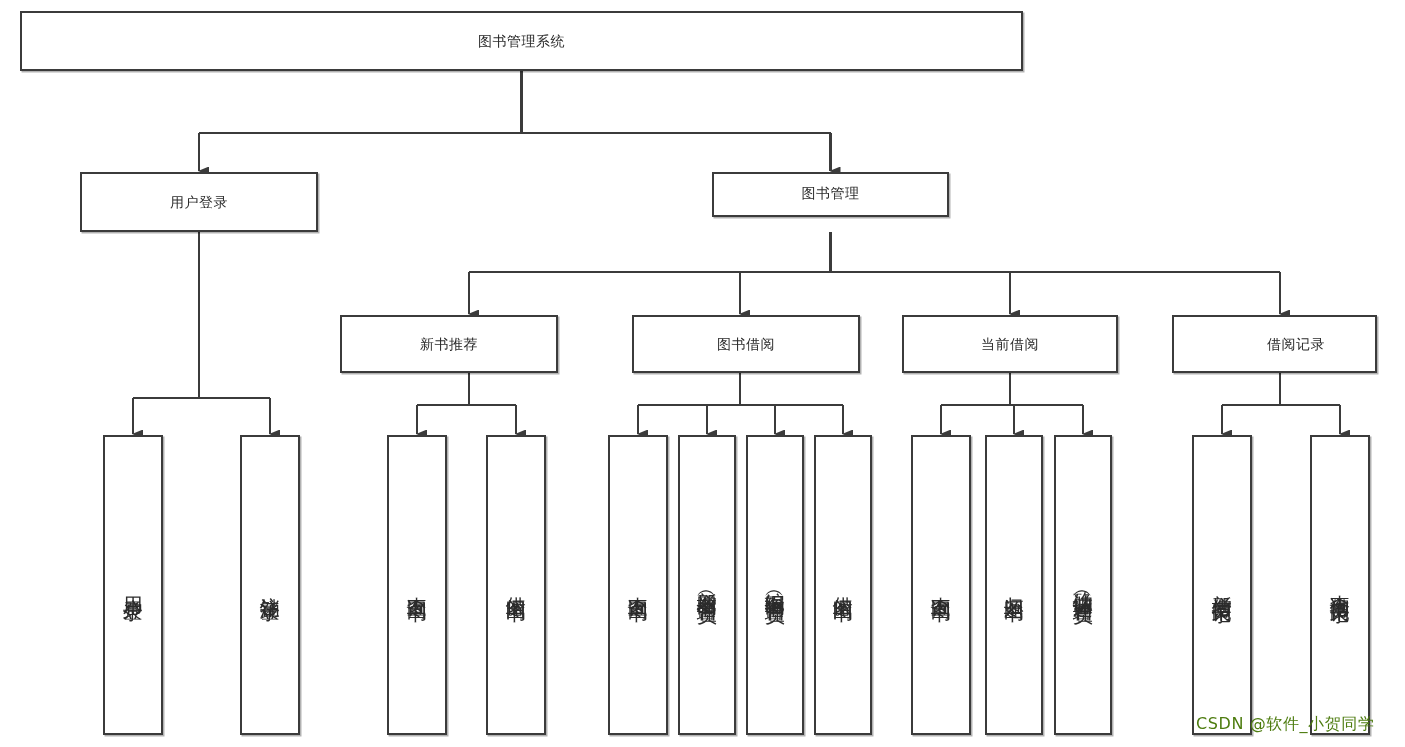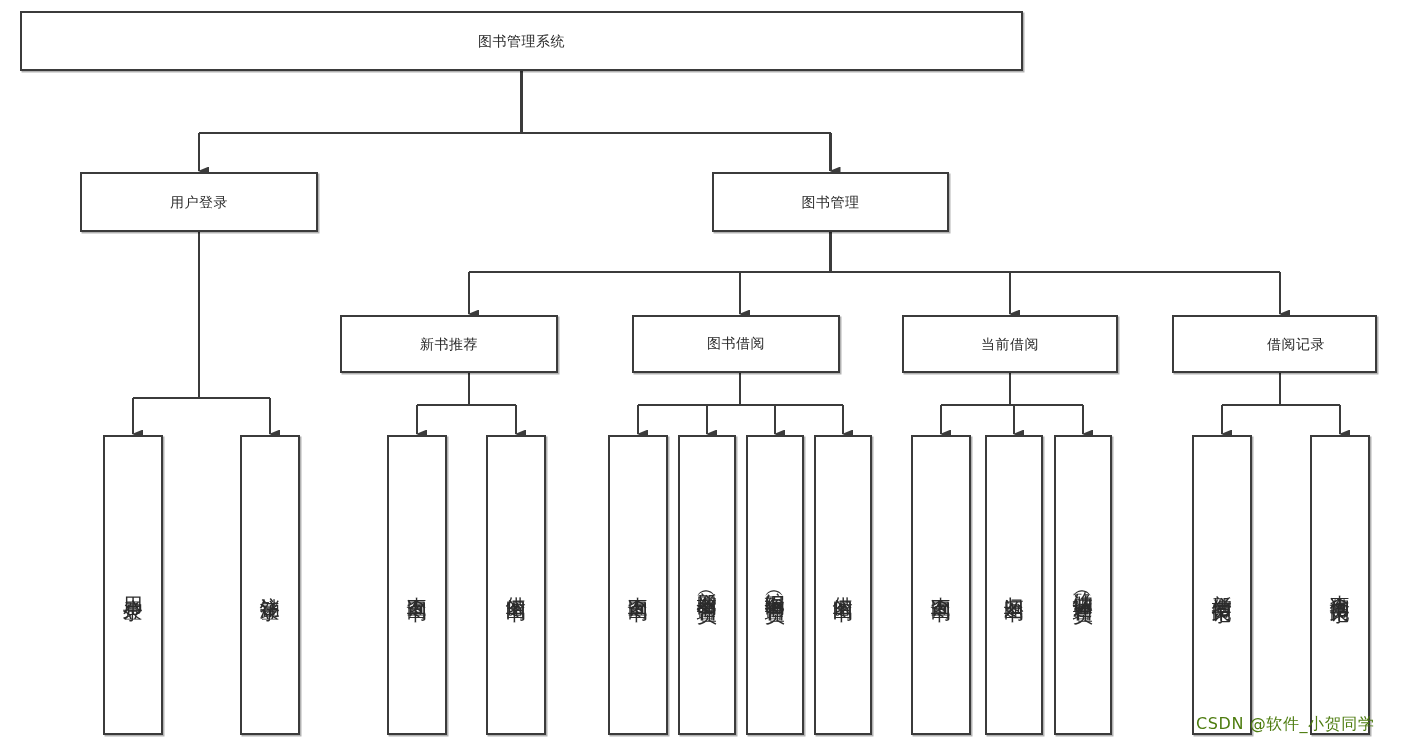--- a/index.html
+++ b/index.html
@@ -113,27 +113,27 @@
       </g>
   </svg>
 
   <div id="node-layer">
       <div class="node-box horizontal" style="left: 20px; top: 11px; width: 1003px; height: 60px;">
         <span class="node-label">图书管理系统</span>
       </div>
       <div class="node-box horizontal" style="left: 80px; top: 172px; width: 238px; height: 60px;">
         <span class="node-label">用户登录</span>
       </div>
-      <div class="node-box horizontal" style="left: 712px; top: 172px; width: 237px; height: 60px;">
+      <div class="node-box horizontal" style="left: 712px; top: 172px; width: 237px; height: 45px; font-family: Liberation Mono, monospace;">
         <span class="node-label">图书管理</span>
       </div>
       <div class="node-box horizontal" style="left: 340px; top: 315px; width: 218px; height: 58px;">
         <span class="node-label">新书推荐</span>
       </div>
-      <div class="node-box horizontal" style="left: 632px; top: 315px; width: 208px; height: 58px; font-family: Liberation Serif, serif;">
+      <div class="node-box horizontal" style="left: 632px; top: 315px; width: 228px; height: 58px;">
         <span class="node-label">图书借阅</span>
       </div>
       <div class="node-box horizontal" style="left: 902px; top: 315px; width: 216px; height: 58px;">
         <span class="node-label">当前借阅</span>
       </div>
       <div class="node-box horizontal" style="left: 1172px; top: 315px; width: 205px; height: 58px; padding-left: 43px;">
         <span class="node-label">借阅记录</span>
       </div>
       <div class="node-box vertical" style="left: 103px; top: 435px; width: 60px; height: 300px;">
         <span class="node-label">用户登录</span>

